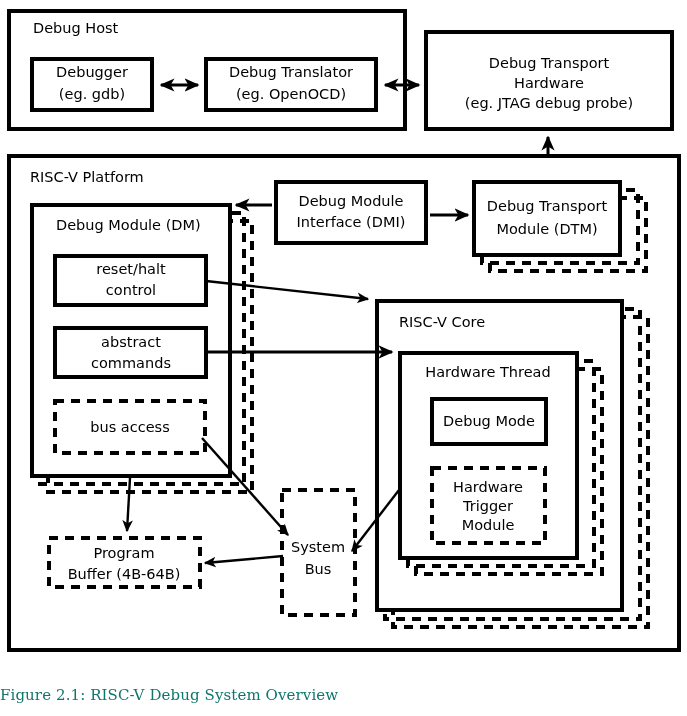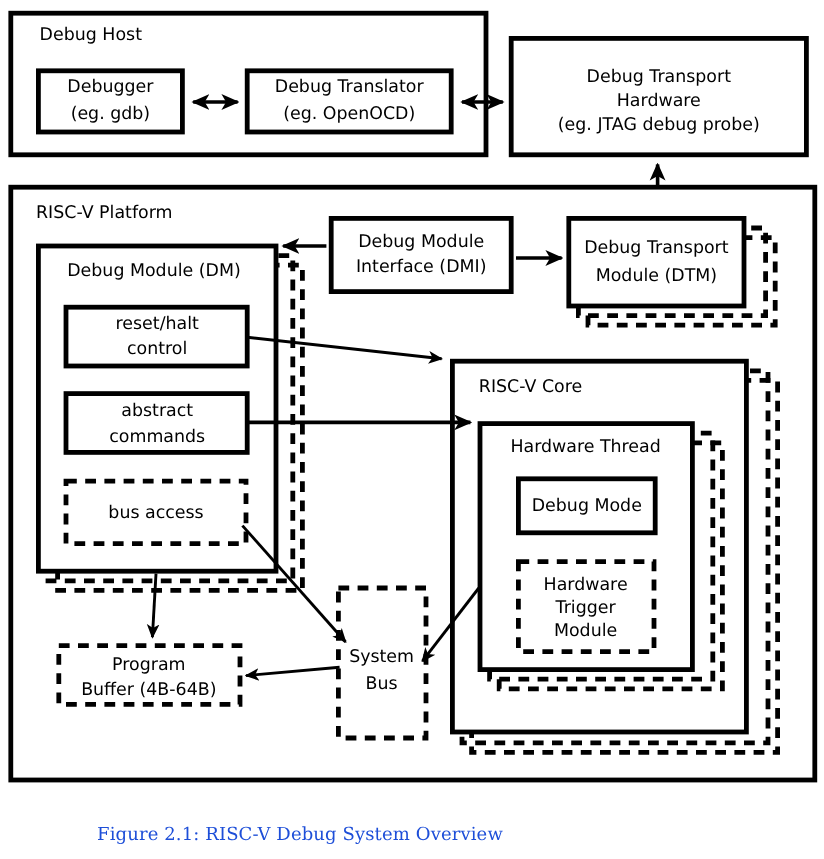--- a/index.html
+++ b/index.html
@@ -67,24 +67,24 @@
     font-size: 14.5px;
     fill: #000000;
     text-anchor: start;
     dominant-baseline: middle;
   }
   .caption {
     position: absolute;
     left: 0;
     top: 686px;
     width: 500px;
-    text-align: center;
+    text-align: left;
     font-family: "DejaVu Serif", serif;
     font-size: 15px;
-    color: #1d4ed8;
+    color: #0f766e;
     letter-spacing: 0.1px;
   }
   .watermark {
     position: absolute;
     left: 533px;
     top: 684px;
     font-family: "DejaVu Sans", sans-serif;
     font-size: 17px;
     color: #b9b9b9;
     white-space: nowrap;

